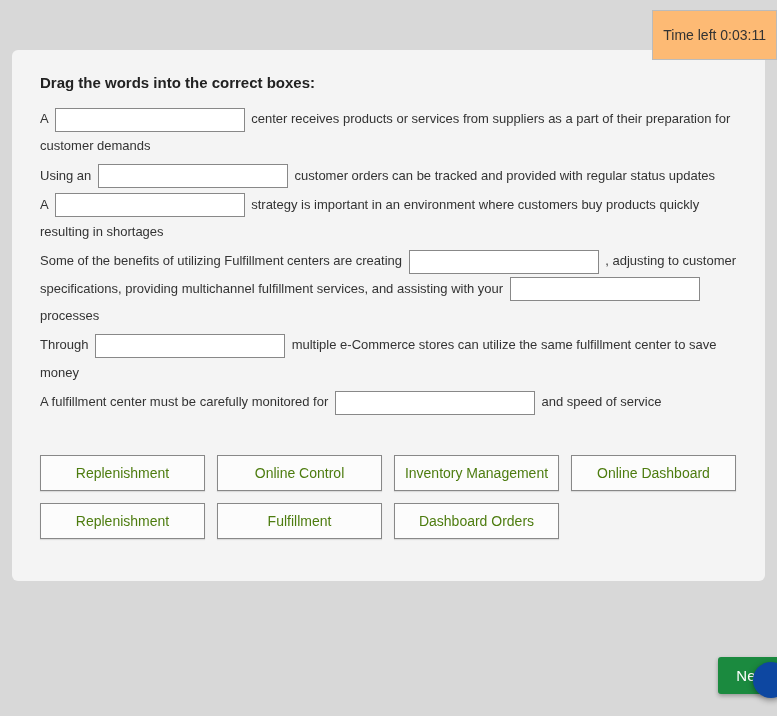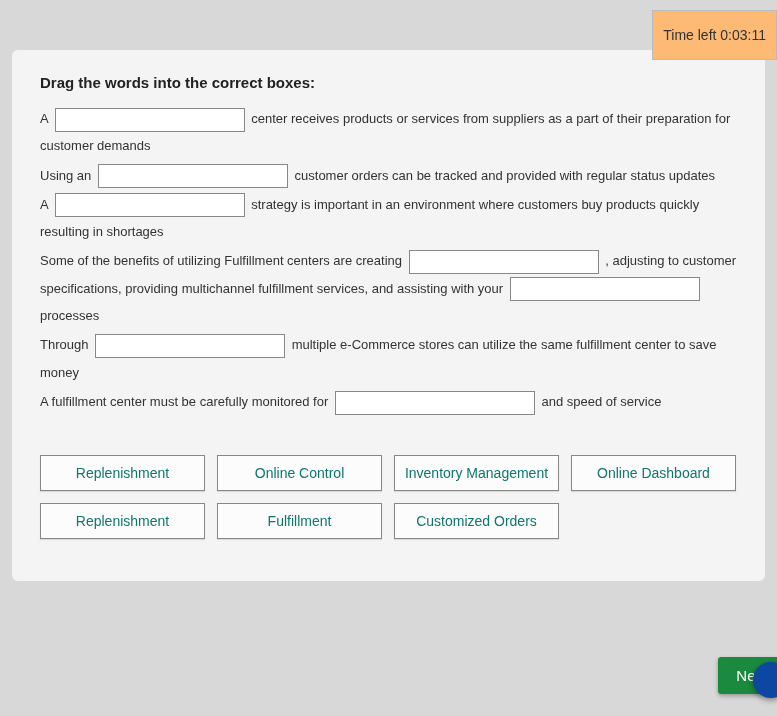--- a/index.html
+++ b/index.html
@@ -63,21 +63,21 @@
     display: flex;
     gap: 12px;
     margin-bottom: 12px;
   }
   .opt {
     border: 1px solid #888;
     background: #fcfcfc;
     text-align: center;
     padding: 9px 0;
     font-size: 14px;
-    color: #0f766e;
+    color: #4d7c0f;
     cursor: grab;
     flex: 0 0 165px;
     box-shadow: 0 1px 1px rgba(0,0,0,0.1);
   }
   .next-btn {
     position: absolute;
     right: 0;
     bottom: 22px;
     background: #1b8a3f;
     color: #fff;
@@ -134,19 +134,19 @@
   <div class="options">
     <div class="opt-row">
       <div class="opt">Replenishment</div>
       <div class="opt">Online Control</div>
       <div class="opt">Inventory Management</div>
       <div class="opt">Online Dashboard</div>
     </div>
     <div class="opt-row">
       <div class="opt">Replenishment</div>
       <div class="opt">Fulfillment</div>
-      <div class="opt">Customized Orders</div>
+      <div class="opt">Dashboard Orders</div>
     </div>
   </div>
 </div>
 
 <button class="next-btn">Nex</button>
 <div class="fab"></div>
 
 </body></html>

